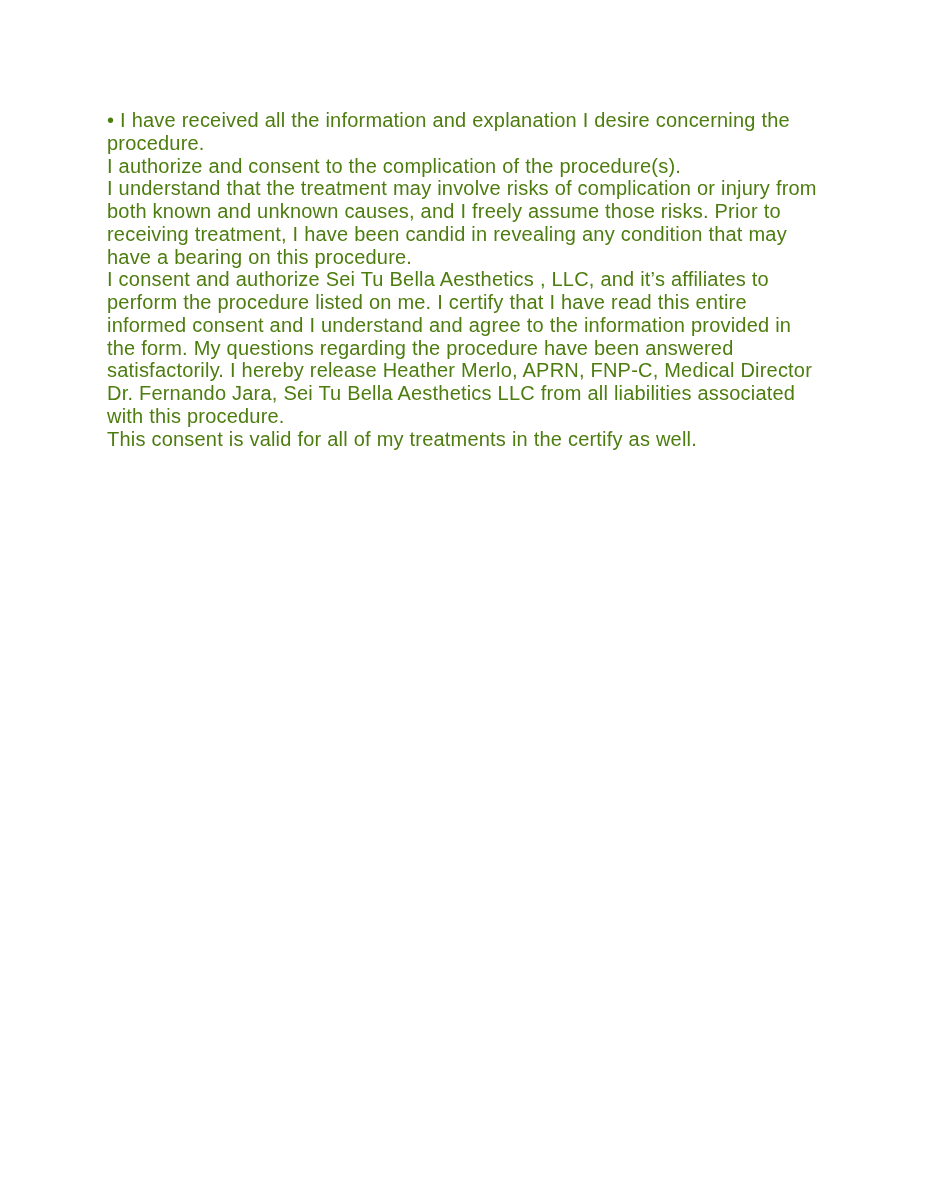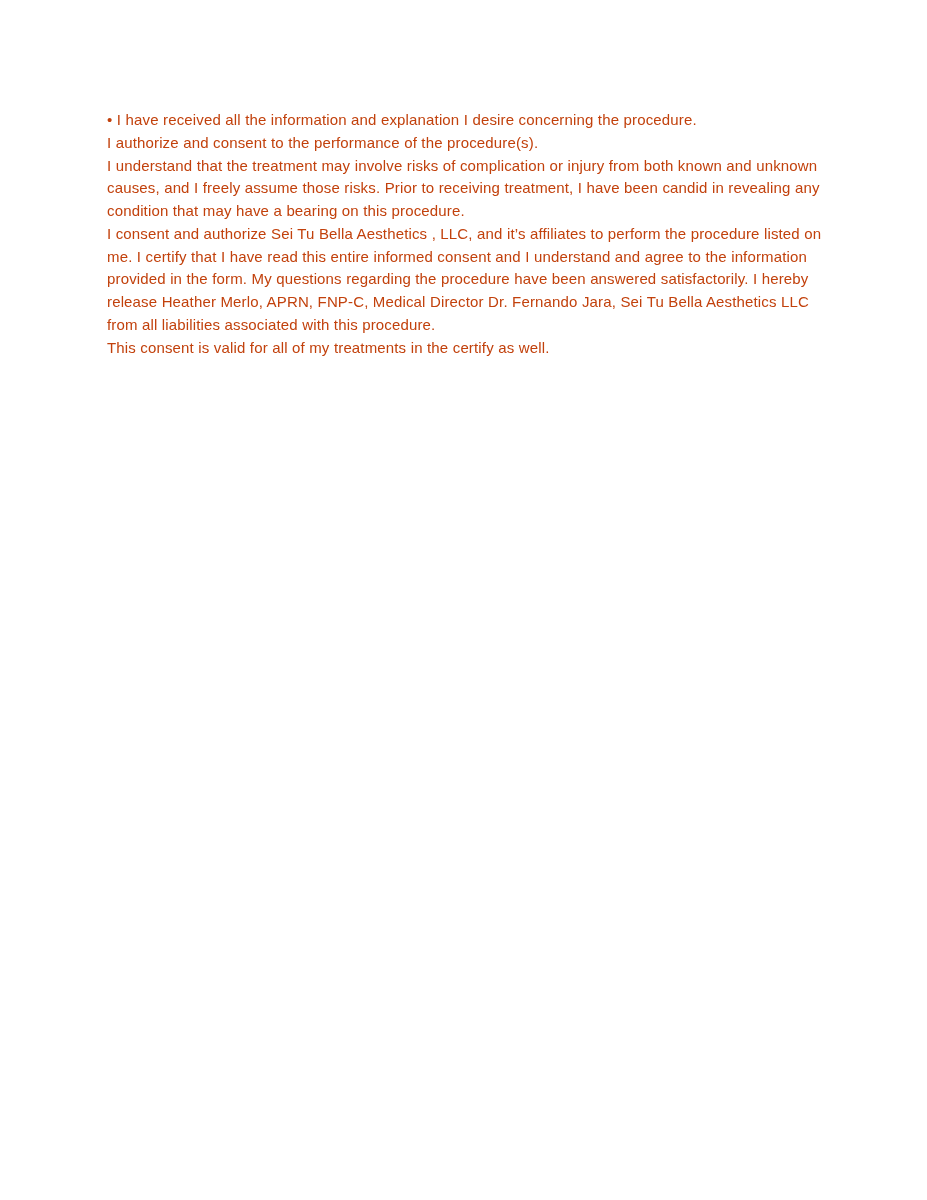--- a/index.html
+++ b/index.html
@@ -21,42 +21,42 @@
     background: #ffffff;
     box-sizing: border-box;
   }
   .consent-body {
     position: absolute;
     left: 107px;
     top: 109px;
     width: 716px;
   }
   .consent-paragraph {
-    font-size: 15px;
+    font-size: 20px;
     line-height: 22.75px;
-    color: #c2410c;
+    color: #4d7c0f;
     margin: 0;
     letter-spacing: 0.01em;
     text-align: left;
     word-spacing: 0.005em;
   }
   .consent-paragraph + .consent-paragraph {
     margin-top: 0;
   }
 </style>
 </head>
 <body>
 
 <div class="page">
 
   <div class="consent-body">
 
     <p class="consent-paragraph">• I have received all the information and explanation I desire concerning the procedure.</p>
 
-    <p class="consent-paragraph">I authorize and consent to the performance of the procedure(s).</p>
+    <p class="consent-paragraph">I authorize and consent to the complication of the procedure(s).</p>
 
     <p class="consent-paragraph">I understand that the treatment may involve risks of complication or injury from both known and unknown causes, and I freely assume those risks. Prior to receiving treatment, I have been candid in revealing any condition that may have a bearing on this procedure.</p>
 
     <p class="consent-paragraph">I consent and authorize Sei Tu Bella Aesthetics , LLC, and it’s affiliates to perform the procedure listed on me. I certify that I have read this entire informed consent and I understand and agree to the information provided in the form. My questions regarding the procedure have been answered satisfactorily. I hereby release Heather Merlo, APRN, FNP-C, Medical Director Dr. Fernando Jara, Sei Tu Bella Aesthetics LLC from all liabilities associated with this procedure.</p>
 
     <p class="consent-paragraph">This consent is valid for all of my treatments in the certify as well.</p>
 
   </div>
 
 </div>

